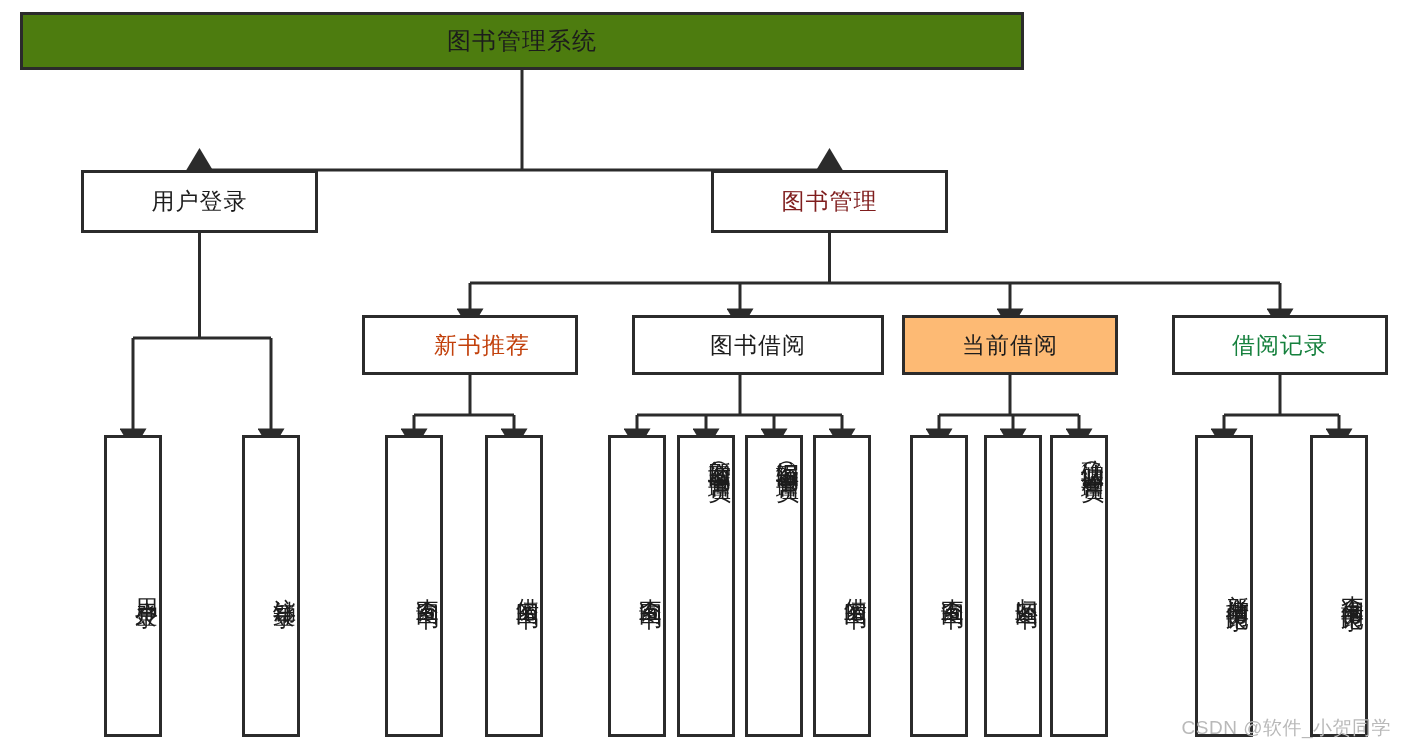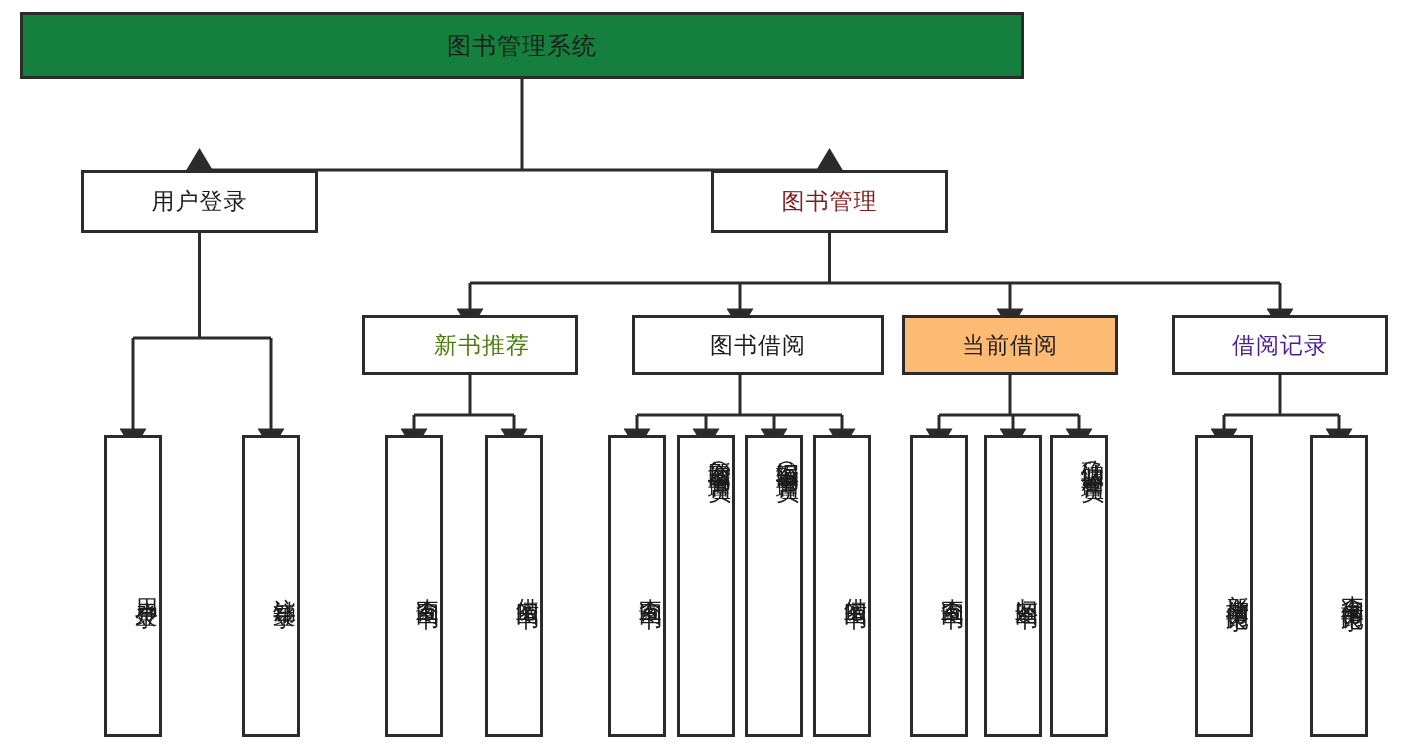--- a/index.html
+++ b/index.html
@@ -122,40 +122,40 @@
         <path d="M1013,415 L1013,432" stroke="#2b2b2b" marker-end="url(#arrowhead)"></path>
         <path d="M1079,415 L1079,432" stroke="#2b2b2b" marker-end="url(#arrowhead)"></path>
         <path d="M1280,375 L1280,415" stroke="#2b2b2b"></path>
         <path d="M1224,415 L1339,415" stroke="#2b2b2b"></path>
         <path d="M1224,415 L1224,432" stroke="#2b2b2b" marker-end="url(#arrowhead)"></path>
         <path d="M1339,415 L1339,432" stroke="#2b2b2b" marker-end="url(#arrowhead)"></path>
       </g>
   </svg>
 
   <div id="node-layer">
-      <div class="node root" style="left: 20px; top: 12px; width: 1004px; height: 67px; border-color: rgb(43, 43, 43); background: #15803d;">
+      <div class="node root" style="left: 20px; top: 12px; width: 1004px; height: 58px; border-color: rgb(43, 43, 43); background: #4d7c0f;">
         <span class="node-label" style="color: rgb(28, 28, 28);">图书管理系统</span>
       </div>
       <div class="node level2" style="left: 81px; top: 170px; width: 237px; height: 63px; border-color: rgb(43, 43, 43); background: rgb(255, 255, 255);">
         <span class="node-label" style="color: rgb(28, 28, 28);">用户登录</span>
       </div>
       <div class="node level2" style="left: 711px; top: 170px; width: 237px; height: 63px; border-color: rgb(43, 43, 43); background: rgb(255, 255, 255);">
         <span class="node-label" style="color: #7f1d1d;">图书管理</span>
       </div>
       <div class="node level3" style="left: 362px; top: 315px; width: 216px; height: 60px; border-color: rgb(43, 43, 43); background: rgb(255, 255, 255);">
-        <span class="node-label" style="color: #4d7c0f; margin-left: 24px;">新书推荐</span>
+        <span class="node-label" style="color: #c2410c; margin-left: 24px;">新书推荐</span>
       </div>
       <div class="node level3" style="left: 632px; top: 315px; width: 252px; height: 60px; border-color: rgb(43, 43, 43); background: rgb(255, 255, 255);">
         <span class="node-label" style="color: rgb(28, 28, 28);">图书借阅</span>
       </div>
       <div class="node level3" style="left: 902px; top: 315px; width: 216px; height: 60px; border-color: rgb(43, 43, 43); background: #fdba74;">
         <span class="node-label" style="color: rgb(28, 28, 28);">当前借阅</span>
       </div>
       <div class="node level3" style="left: 1172px; top: 315px; width: 216px; height: 60px; border-color: rgb(43, 43, 43); background: rgb(255, 255, 255);">
-        <span class="node-label" style="color: #4c1d95;">借阅记录</span>
+        <span class="node-label" style="color: #15803d;">借阅记录</span>
       </div>
       <div class="node leaf centered" style="left: 104px; top: 435px; width: 58px; height: 302px; border-color: rgb(43, 43, 43); background: rgb(255, 255, 255);">
         <span class="node-label" style="color: rgb(28, 28, 28);">用户登录</span>
       </div>
       <div class="node leaf centered" style="left: 242px; top: 435px; width: 58px; height: 302px; border-color: rgb(43, 43, 43); background: rgb(255, 255, 255);">
         <span class="node-label" style="color: rgb(28, 28, 28);">注销登录</span>
       </div>
       <div class="node leaf centered" style="left: 385px; top: 435px; width: 58px; height: 302px; border-color: rgb(43, 43, 43); background: rgb(255, 255, 255);">
         <span class="node-label" style="color: rgb(28, 28, 28);">查询图书</span>
       </div>
@@ -184,13 +184,14 @@
         <span class="node-label" style="color: rgb(28, 28, 28);">确认归还（管理员）</span>
       </div>
       <div class="node leaf centered" style="left: 1195px; top: 435px; width: 58px; height: 302px; border-color: rgb(43, 43, 43); background: rgb(255, 255, 255);">
         <span class="node-label" style="color: rgb(28, 28, 28);">新增借阅记录</span>
       </div>
       <div class="node leaf centered" style="left: 1310px; top: 435px; width: 58px; height: 302px; border-color: rgb(43, 43, 43); background: rgb(255, 255, 255);">
         <span class="node-label" style="color: rgb(28, 28, 28);">查询借阅记录</span>
       </div>
     </div>
 
+  <div class="watermark">CSDN @软件_小贺同学</div>
 </div>
 
 </body></html>

